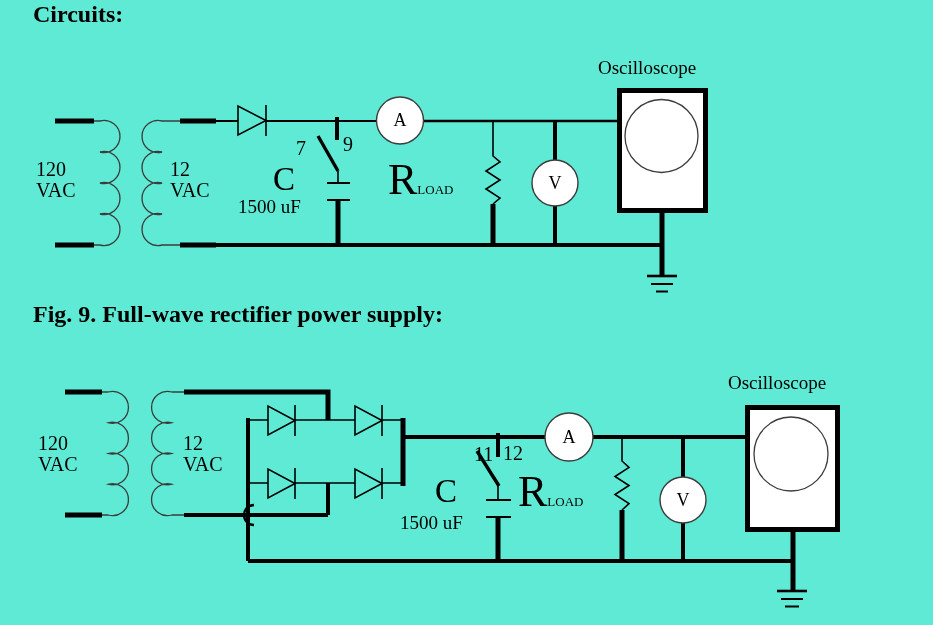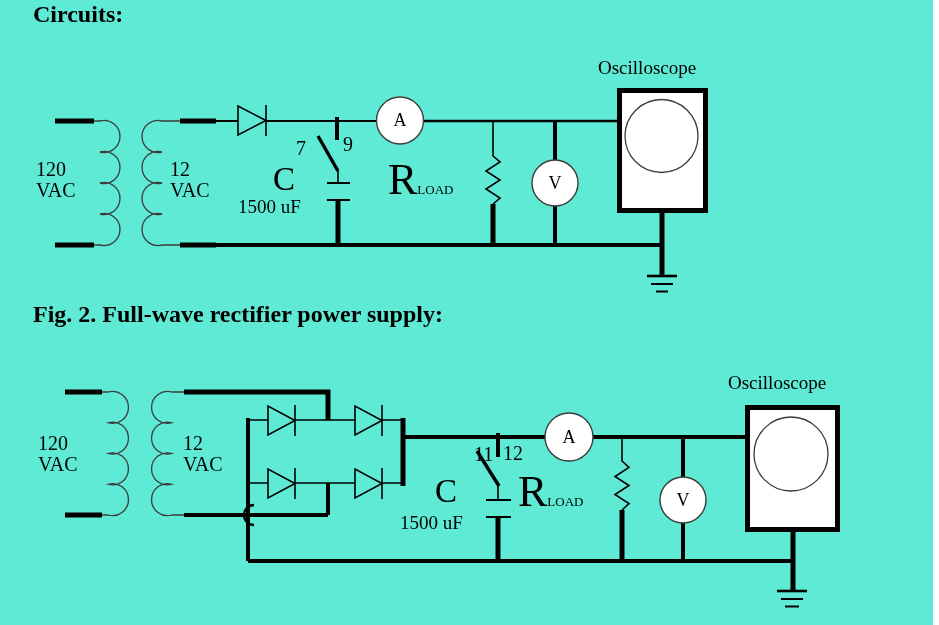--- a/index.html
+++ b/index.html
@@ -119,21 +119,21 @@
       <path class="w4" d="M248,561 H793"></path>
       <g>
         <path class="w5" d="M793,530 V591"></path>
         <path class="w25" d="M777,591 H807"></path>
         <path class="w2" d="M781,599 H803 M785,606.5 H799"></path>
       </g>
     </g>
   </svg>
 
   <div class="h1" style="left:33px;top:0;">Circuits:</div>
-  <div class="h1" style="left:33px;top:300px;">Fig. 2. Full-wave rectifier power supply:</div>
+  <div class="h1" style="left:33px;top:300px;">Fig. 9. Full-wave rectifier power supply:</div>
 
   <div class="lbl f19 ctr" style="left:598px;top:57px;width:114px;">Oscilloscope</div>
   <div class="lbl f20 ctr" style="left:36px;top:159px;width:62px;">120
 VAC</div>
   <div class="lbl f20 ctr" style="left:170px;top:159px;width:52px;">12
 VAC</div>
   <div class="lbl cap-lbl" style="left:266px;top:162px;width:36px;">C</div>
   <div class="lbl f19 ctr" style="left:238px;top:196px;width:78px;">1500 uF</div>
   <div class="lbl f20" style="left:296px;top:138px;">7</div>
   <div class="lbl f20" style="left:343px;top:134px;">9</div>

